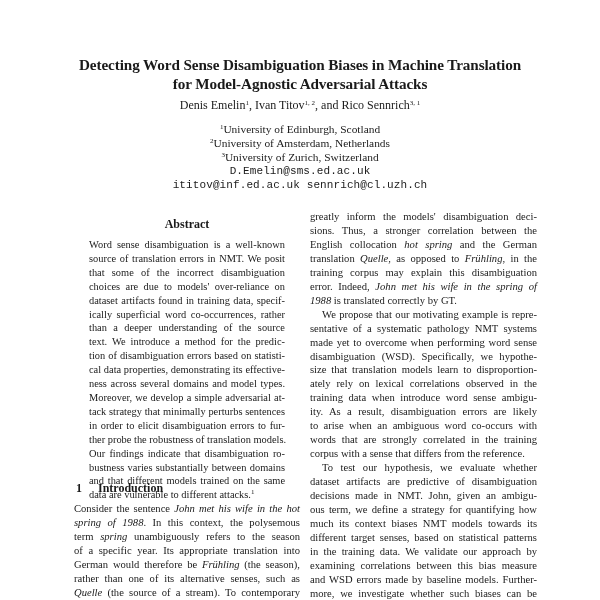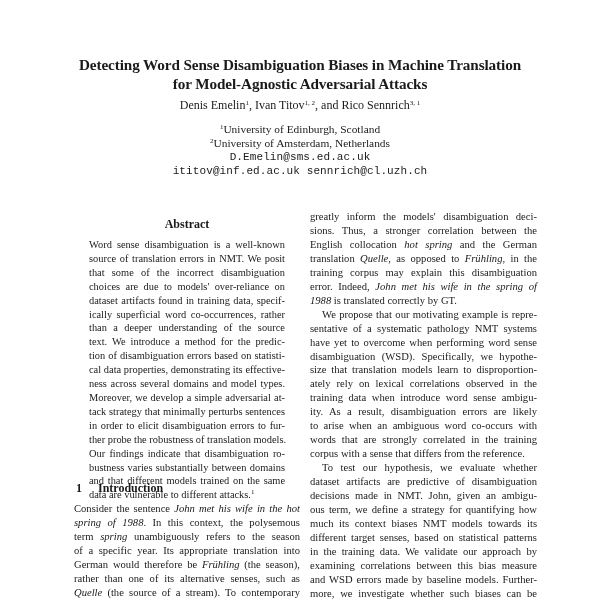--- a/index.html
+++ b/index.html
@@ -37,20 +37,21 @@
     <div>Detecting Word Sense Disambiguation Biases in Machine Translation</div>
     <div>for Model-Agnostic Adversarial Attacks</div>
   </div>
 
   <div class="authors" id="authors"><span>Denis Emelin</span><sup>1</sup><span>, </span><span>Ivan Titov</span><sup>1, 2</sup><span>, and </span><span>Rico Sennrich</span><sup>3, 1</sup></div>
 
   <div class="affils">
     <div id="affil-list">
         <div><sup>1</sup><span>University of Edinburgh, Scotland</span></div>
         <div><sup>2</sup><span>University of Amsterdam, Netherlands</span></div>
+        <div><sup>3</sup><span>University of Zurich, Switzerland</span></div>
       </div>
     <div class="mono">D.Emelin@sms.ed.ac.uk</div>
     <div class="mono">ititov@inf.ed.ac.uk sennrich@cl.uzh.ch</div>
   </div>
 
   <div class="abstract-head">Abstract</div>
   <div class="col abstract" id="abstract">
       <span class="line">Word sense disambiguation is a well-known</span>
       <span class="line">source of translation errors in NMT. We posit</span>
       <span class="line">that some of the incorrect disambiguation</span>
@@ -88,21 +89,21 @@
   <div class="col col-right right-top" id="rightcol">
       <span class="line"><span>greatly inform the models' disambiguation deci-</span></span>
       <span class="line"><span>sions.  Thus, a stronger correlation between the</span></span>
       <span class="line"><span>English collocation </span><i>hot spring</i><span> and the German</span></span>
       <span class="line"><span>translation </span><i>Quelle</i><span>, as opposed to </span><i>Frühling</i><span>, in the</span></span>
       <span class="line"><span>training corpus may explain this disambiguation</span></span>
       <span class="line"><span>error.  Indeed, </span><i>John met his wife in the spring of</i></span>
       <span class="line last"><i>1988</i><span> is translated correctly by GT.</span></span>
       <span class="line" style="padding-left: 12px;"><span>We propose that our motivating example is repre-</span></span>
       <span class="line"><span>sentative of a systematic pathology NMT systems</span></span>
-      <span class="line"><span>have yet to overcome when performing word sense</span></span>
+      <span class="line"><span>made yet to overcome when performing word sense</span></span>
       <span class="line"><span>disambiguation (WSD). Specifically, we hypothe-</span></span>
       <span class="line"><span>size that translation models learn to disproportion-</span></span>
       <span class="line"><span>ately rely on lexical correlations observed in the</span></span>
       <span class="line"><span>training data when introduce word sense ambigu-</span></span>
       <span class="line"><span>ity.  As a result, disambiguation errors are likely</span></span>
       <span class="line"><span>to arise when an ambiguous word co-occurs with</span></span>
       <span class="line"><span>words that are strongly correlated in the training</span></span>
       <span class="line last"><span>corpus with a sense that differs from the reference.</span></span>
       <span class="line" style="padding-left: 12px;"><span>To test our hypothesis, we evaluate whether</span></span>
       <span class="line"><span>dataset artifacts are predictive of disambiguation</span></span>

